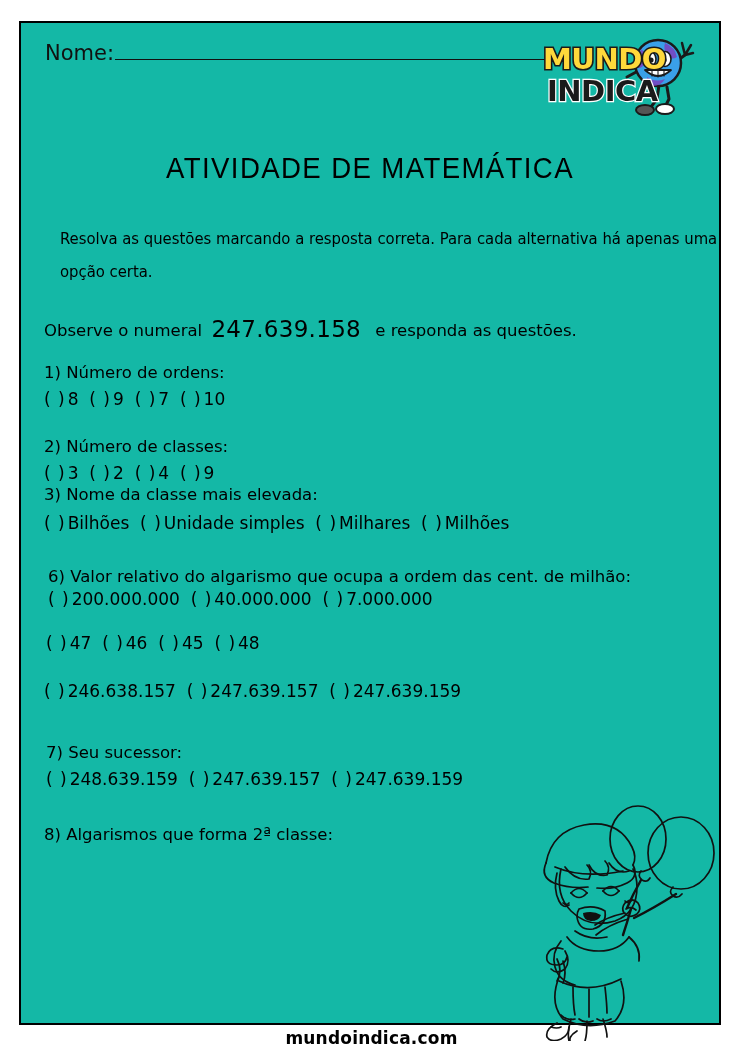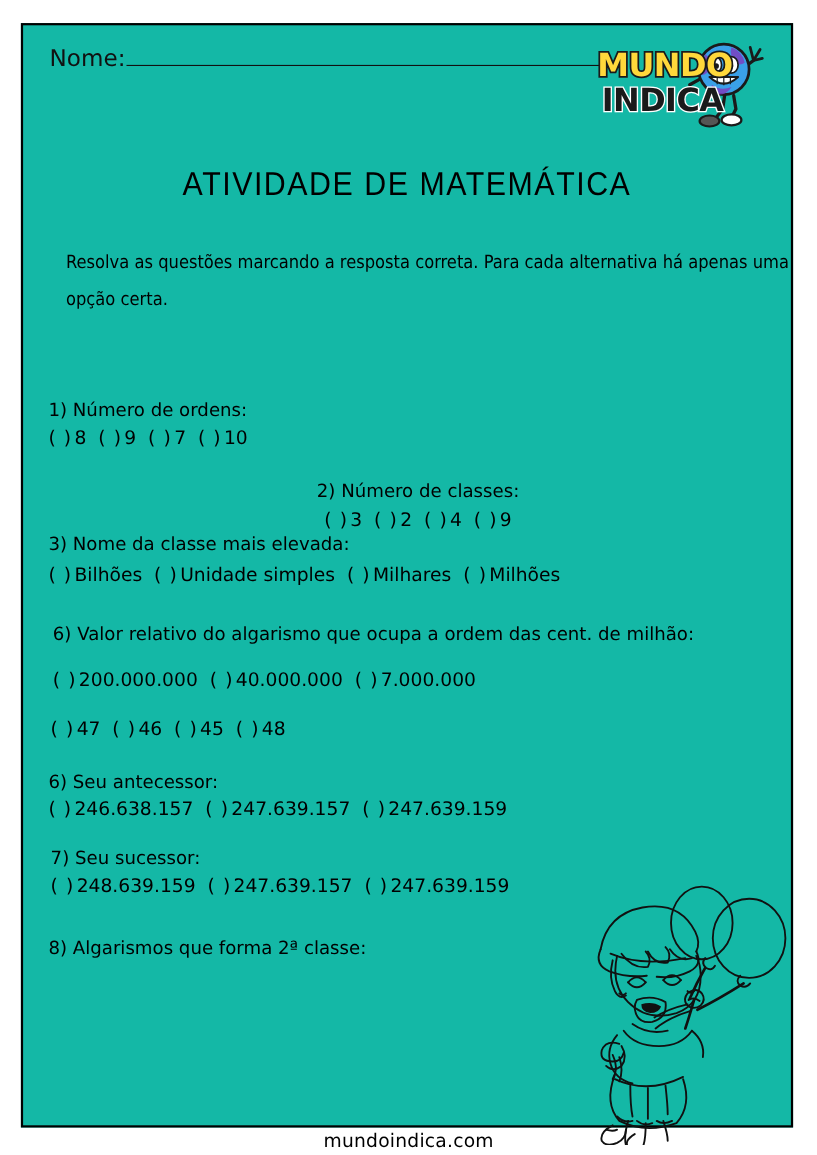--- a/index.html
+++ b/index.html
@@ -152,21 +152,21 @@
   #illustration svg { display:block; }
 
   
   #footer {
     position: absolute;
     left: 0;
     right: 0;
     top: 1028px;
     text-align: center;
     font-family: "DejaVu Sans", sans-serif;
-    font-weight: normal;
+    font-weight: bold;
     font-size: 17px;
     color: #000000;
     letter-spacing: 0.2px;
   }
 </style>
 </head>
 <body>
 
 <div id="page-frame">
 
@@ -208,46 +208,50 @@
       <text id="logo-w1" x="2" y="36" font-family="'DejaVu Sans', sans-serif" font-size="29" font-weight="bold" letter-spacing="-0.5" fill="#FFD83B" stroke="#1a1a1a" stroke-width="3.2" paint-order="stroke">MUNDO</text>
 
       <text id="logo-w2" x="6" y="68" font-family="'DejaVu Sans', sans-serif" font-size="29" font-weight="bold" letter-spacing="-0.5" fill="#1a1a1a" stroke="#ffffff" stroke-width="2.4" paint-order="stroke">INDICA</text>
     </svg>
   </div>
 
   <div id="worksheet-title">ATIVIDADE DE MATEMÁTICA</div>
 
   <div id="intro">Resolva as questões marcando a resposta correta. Para cada alternativa há apenas uma opção certa.</div>
 
+  <div id="observe-line">
+    <span>Observe o numeral</span>
+    <span class="numeral">247.639.158</span>
+    <span>e responda as questões.</span>
+  </div>
 
   <div id="questions">
       <div class="q-block">
         <div class="q-prompt">1) Número de ordens:</div>
         <div class="q-options" style="margin-top: 4px;"><span class="opt"><span class="box">(  )</span><span class="lbl">8</span></span><span>&nbsp;&nbsp;</span><span class="opt"><span class="box">(  )</span><span class="lbl">9</span></span><span>&nbsp;&nbsp;</span><span class="opt"><span class="box">(  )</span><span class="lbl">7</span></span><span>&nbsp;&nbsp;</span><span class="opt"><span class="box">(  )</span><span class="lbl">10</span></span></div>
       </div>
-      <div class="q-block" style="margin-top: 26px; text-align: center;">
+      <div class="q-block" style="margin-top: 26px;">
         <div class="q-prompt">2) Número de classes:</div>
         <div class="q-options" style="margin-top: 4px;"><span class="opt"><span class="box">(  )</span><span class="lbl">3</span></span><span>&nbsp;&nbsp;</span><span class="opt"><span class="box">(  )</span><span class="lbl">2</span></span><span>&nbsp;&nbsp;</span><span class="opt"><span class="box">(  )</span><span class="lbl">4</span></span><span>&nbsp;&nbsp;</span><span class="opt"><span class="box">(  )</span><span class="lbl">9</span></span></div>
       </div>
       <div class="q-block" style="">
         <div class="q-prompt">3) Nome da classe mais elevada:</div>
         <div class="q-options" style="margin-top: 6px;"><span class="opt"><span class="box">(   )</span><span class="lbl">Bilhões</span></span><span>&nbsp;&nbsp;</span><span class="opt"><span class="box">(   )</span><span class="lbl">Unidade simples</span></span><span>&nbsp;&nbsp;</span><span class="opt"><span class="box">(   )</span><span class="lbl">Milhares</span></span><span>&nbsp;&nbsp;</span><span class="opt"><span class="box">(   )</span><span class="lbl">Milhões</span></span></div>
       </div>
       <div class="q-block" style="margin-top: 32px; padding-left: 4px;">
         <div class="q-prompt">6) Valor relativo do algarismo que ocupa a ordem das cent. de milhão:</div>
-        <div class="q-options" style="margin-top: 20px;"><span class="opt"><span class="box">(   )</span><span class="lbl">200.000.000</span></span><span>&nbsp;&nbsp;</span><span class="opt"><span class="box">(   )</span><span class="lbl">40.000.000</span></span><span>&nbsp;&nbsp;</span><span class="opt"><span class="box">(   )</span><span class="lbl">7.000.000</span></span></div>
+        <div class="q-options" style="margin-top: 0;"><span class="opt"><span class="box">(   )</span><span class="lbl">200.000.000</span></span><span>&nbsp;&nbsp;</span><span class="opt"><span class="box">(   )</span><span class="lbl">40.000.000</span></span><span>&nbsp;&nbsp;</span><span class="opt"><span class="box">(   )</span><span class="lbl">7.000.000</span></span></div>
       </div>
       <div class="q-block" style="margin-top: 22px; padding-left: 2px;">
         <div class="q-options" style="margin-top: 4px;"><span class="opt"><span class="box">(  )</span><span class="lbl">47</span></span><span>&nbsp;&nbsp;</span><span class="opt"><span class="box">(  )</span><span class="lbl">46</span></span><span>&nbsp;&nbsp;</span><span class="opt"><span class="box">(  )</span><span class="lbl">45</span></span><span>&nbsp;&nbsp;</span><span class="opt"><span class="box">(  )</span><span class="lbl">48</span></span></div>
       </div>
       <div class="q-block" style="margin-top: 26px;">
-        <div class="q-prompt">6) Seu antecessor:</div>
         <div class="q-options" style="margin-top: 3px;"><span class="opt"><span class="box">(  )</span><span class="lbl">246.638.157</span></span><span>&nbsp;&nbsp;</span><span class="opt"><span class="box">(   )</span><span class="lbl">247.639.157</span></span><span>&nbsp;&nbsp;</span><span class="opt"><span class="box">(   )</span><span class="lbl">247.639.159</span></span></div>
       </div>
-      <div class="q-block" style="margin-top: 22px; padding-left: 2px;">
+      <div class="q-block" style="margin-top: 40px; padding-left: 2px;">
         <div class="q-prompt">7) Seu sucessor:</div>
         <div class="q-options" style="margin-top: 4px;"><span class="opt"><span class="box">(  )</span><span class="lbl">248.639.159</span></span><span>&nbsp;&nbsp;</span><span class="opt"><span class="box">(   )</span><span class="lbl">247.639.157</span></span><span>&nbsp;&nbsp;</span><span class="opt"><span class="box">(   )</span><span class="lbl">247.639.159</span></span></div>
       </div>
       <div class="q-block" style="margin-top: 34px;">
         <div class="q-prompt">8) Algarismos que forma 2ª classe:</div>
       </div>
     </div>
 
   <div id="illustration">
     <svg width="215" height="250" viewBox="0 0 215 250" xmlns="http://www.w3.org/2000/svg" fill="none" stroke="#111" stroke-width="1.7" stroke-linecap="round" stroke-linejoin="round">

